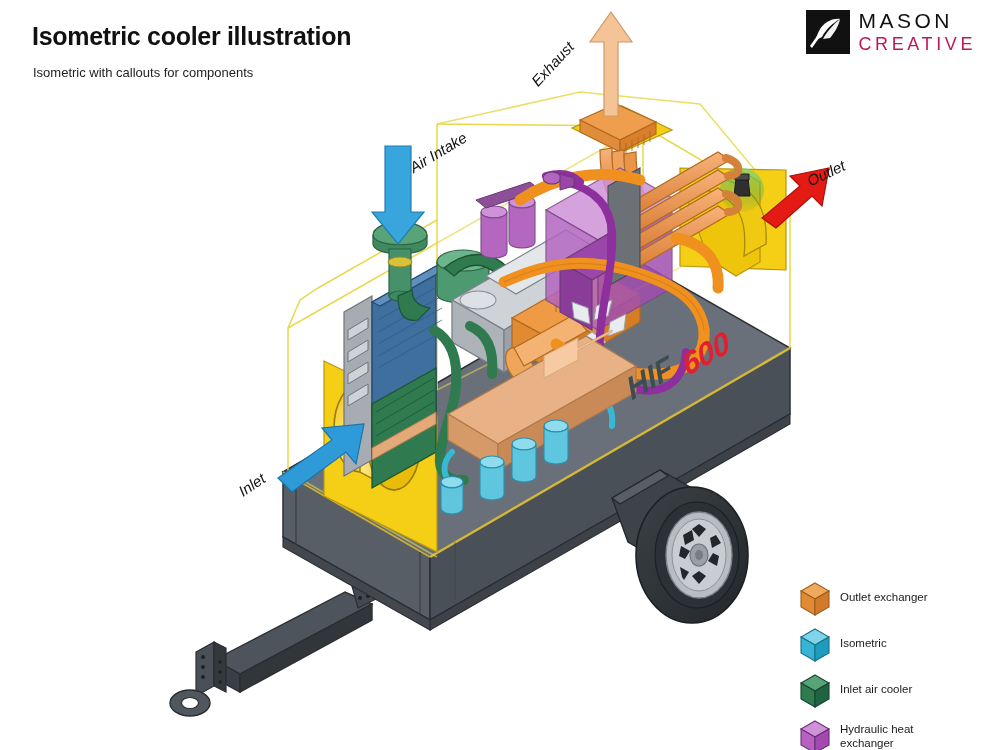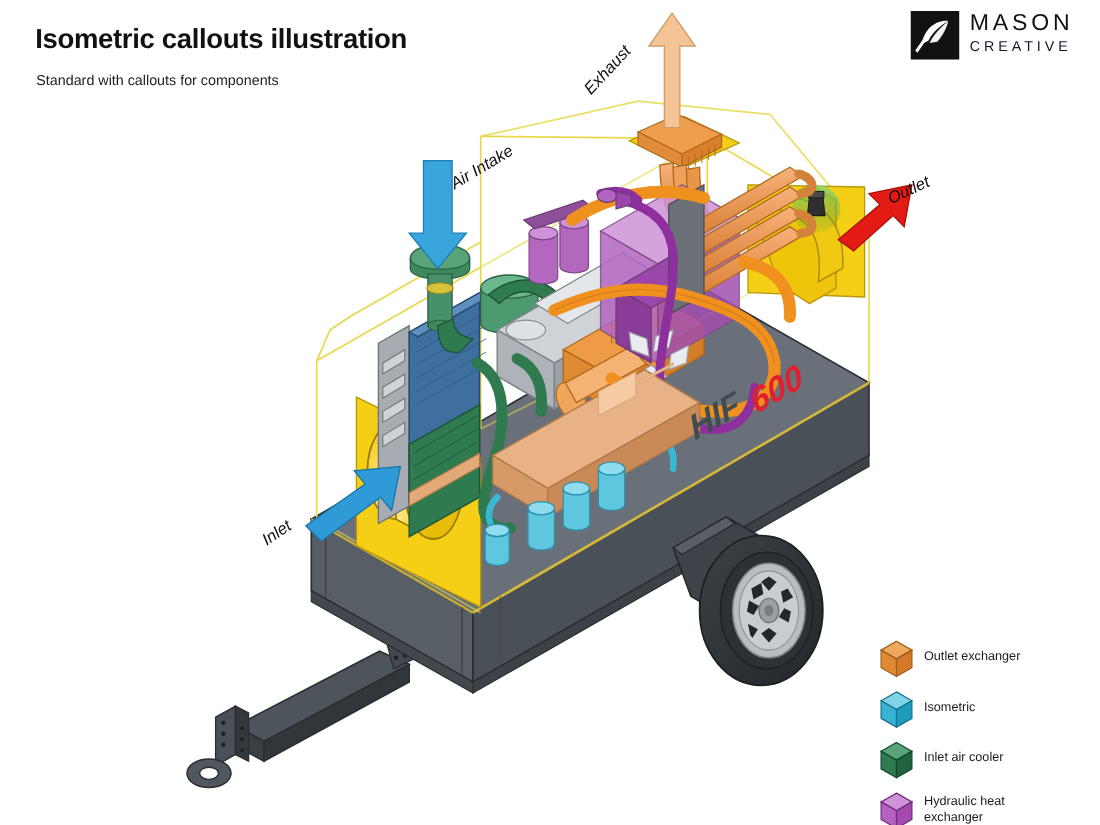--- a/index.html
+++ b/index.html
@@ -21,21 +21,21 @@
   .page-subtitle{
     position:absolute;left:33px;top:65px;
     font-size:13px;color:#222;white-space:nowrap;
   }
 
   
   .logo{position:absolute;right:24px;top:10px;display:flex;gap:9px;}
   .logo-mark{width:44px;height:44px;background:#111;position:relative;flex:0 0 auto;}
   .logo-words{display:flex;flex-direction:column;line-height:1;}
   .logo-mason{font-size:21px;font-weight:400;color:#111;letter-spacing:3.5px;}
-  .logo-creative{font-size:13px;font-weight:400;color:#0f172a;letter-spacing:3.6px;margin-top:4px;}
+  .logo-creative{font-size:18px;font-weight:400;color:#be185d;letter-spacing:3.6px;margin-top:4px;}
 
   
   #stage{position:absolute;left:0;top:0;width:1000px;height:750px;}
   #stage svg{display:block;}
 
   
   .callout{
     position:absolute;font-style:italic;font-weight:400;
     color:#111;white-space:nowrap;font-size:15px;
   }
@@ -49,22 +49,22 @@
   .legend-row{display:flex;align-items:flex-start;margin-bottom:12px;}
   .legend-swatch{width:30px;height:34px;flex:0 0 auto;margin-right:10px;}
   .legend-label{font-size:11.5px;color:#1a1a1a;line-height:1.25;padding-top:8px;}
   .legend-label.two-line{padding-top:2px;}
 </style>
 </head>
 <body>
 
 <div id="page">
 
-  <div class="page-title">Isometric callouts illustration</div>
-  <div class="page-subtitle">Standard with callouts for components</div>
+  <div class="page-title">Isometric cooler illustration</div>
+  <div class="page-subtitle">Isometric with callouts for components</div>
 
   <div class="logo">
     <div class="logo-mark">
       <svg width="44" height="44" viewBox="0 0 44 44">
         <rect x="0" y="0" width="44" height="44" fill="#111111"></rect>
         <path d="M34 9 C26 8 17 13 13 21 C11 25 10 28 10 30 L16 27 C20 19 27 13 34 9 Z" fill="#ffffff"></path>
         <path d="M34 9 C28 14 21 21 17 29 L24 28 C29 22 33 15 34 9 Z" fill="#f2f2f2"></path>
         <path d="M13 28 L6 38 L4 36 L11 26 Z" fill="#ffffff"></path>
       </svg>
     </div>

